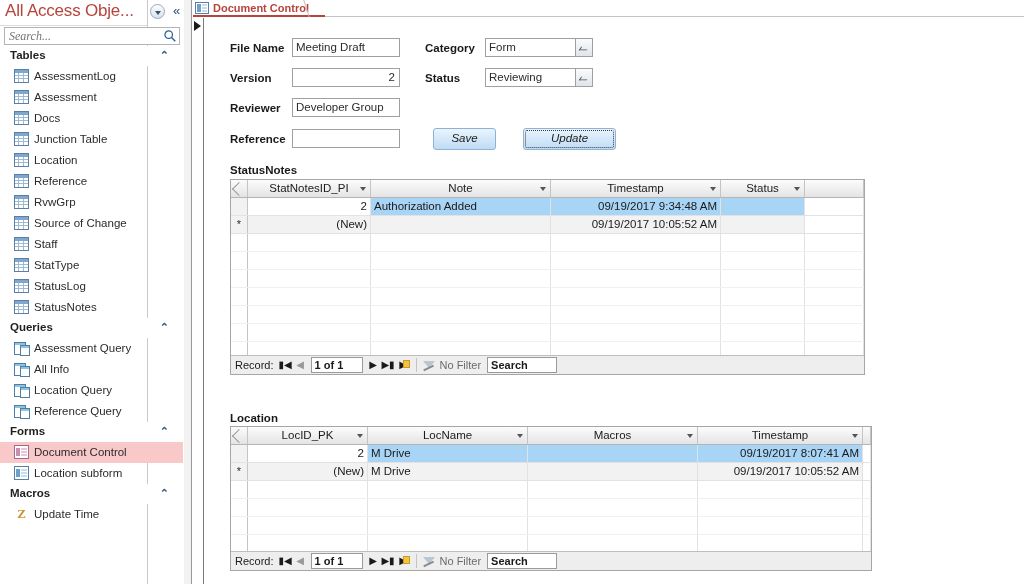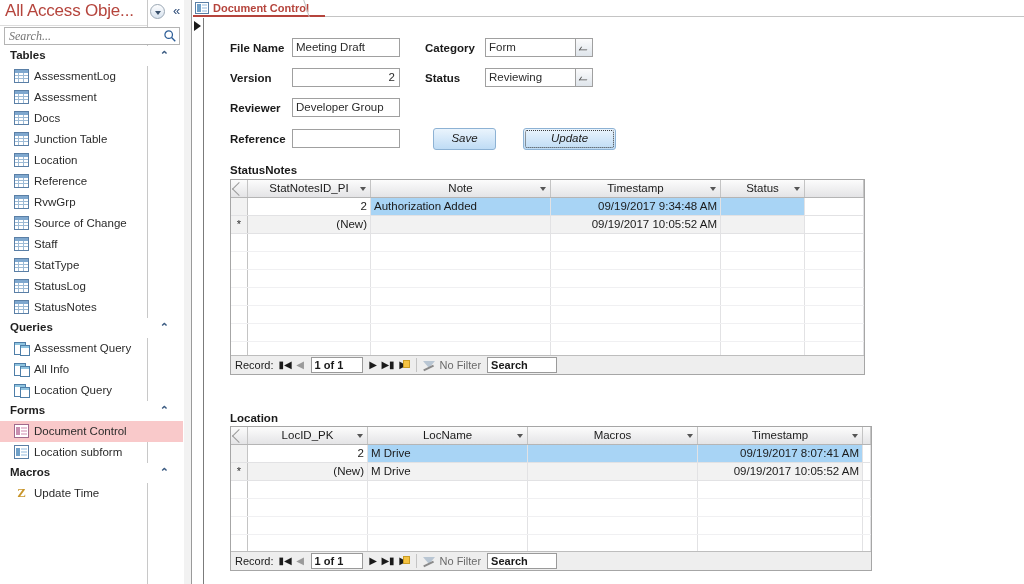--- a/index.html
+++ b/index.html
@@ -545,20 +545,21 @@
         <div class="nav-item"><span class="nav-icon ic-table"></span><span>RvwGrp</span></div>
         <div class="nav-item"><span class="nav-icon ic-table"></span><span>Source of Change</span></div>
         <div class="nav-item"><span class="nav-icon ic-table"></span><span>Staff</span></div>
         <div class="nav-item"><span class="nav-icon ic-table"></span><span>StatType</span></div>
         <div class="nav-item"><span class="nav-icon ic-table"></span><span>StatusLog</span></div>
         <div class="nav-item"><span class="nav-icon ic-table"></span><span>StatusNotes</span></div>
         <div class="nav-group"><span>Queries</span><span class="chev">⌃</span></div>
         <div class="nav-item"><span class="nav-icon ic-query"></span><span>Assessment Query</span></div>
         <div class="nav-item"><span class="nav-icon ic-query"></span><span>All Info</span></div>
         <div class="nav-item"><span class="nav-icon ic-query"></span><span>Location Query</span></div>
+        <div class="nav-item"><span class="nav-icon ic-query"></span><span>Reference Query</span></div>
         <div class="nav-group"><span>Forms</span><span class="chev">⌃</span></div>
         <div class="nav-item selected"><span class="nav-icon ic-form ic-formpink"></span><span>Document Control</span></div>
         <div class="nav-item"><span class="nav-icon ic-form"></span><span>Location subform</span></div>
         <div class="nav-group"><span>Macros</span><span class="chev">⌃</span></div>
         <div class="nav-item"><span class="nav-icon ic-macro">Z</span><span>Update Time</span></div>
       </div>
   </div>
 
   <div id="splitter"></div>
 

